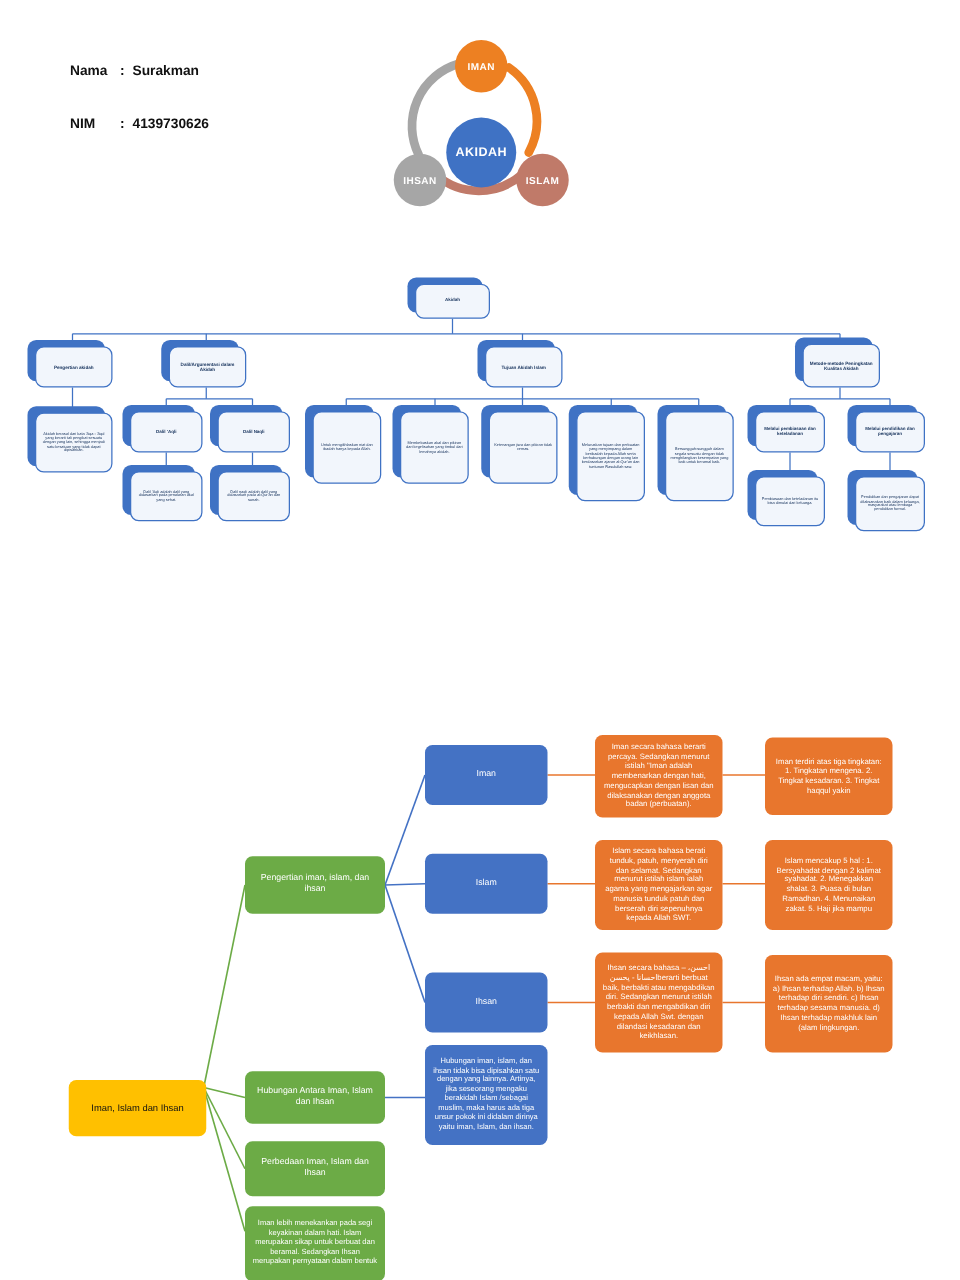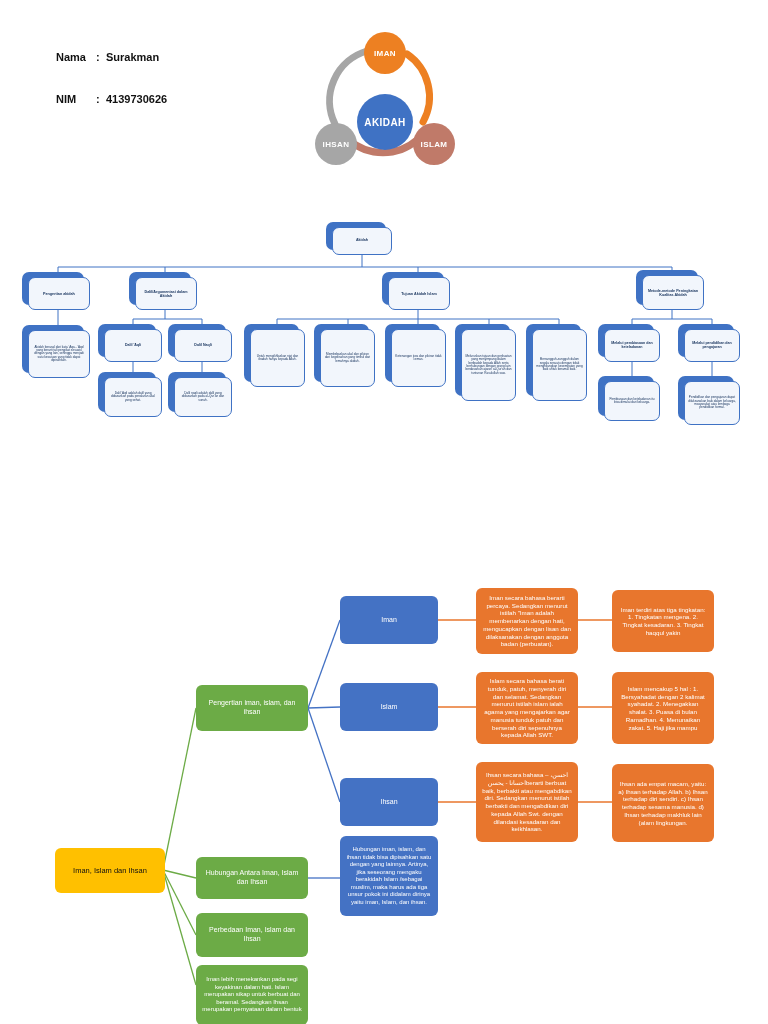--- a/index.html
+++ b/index.html
@@ -41,21 +41,21 @@
   .t-l2{font-size:3.7px;font-weight:bold;}
   .t-l3{font-size:3.6px;font-weight:bold;}
   .t-leaf{font-size:3.1px;}
 
   
   .mind{position:absolute;left:0;top:560px;width:768px;height:464px;}
   .mind-svg{position:absolute;left:0;top:0;}
   .mbox{position:absolute;box-sizing:border-box;border-radius:6px;
         display:flex;align-items:center;justify-content:center;text-align:center;
         padding:4px 6px;overflow:hidden;line-height:1.25;}
-  .m-yellow{background:#ffc000;color:#111;font-size:7.5px;}
+  .m-yellow{background:#ffc000;color:#111;font-size:7.5px;margin-top:16px;}
   .m-green{background:#6cab46;color:#ffffff;font-size:7px;}
   .m-blue{background:#4472c4;color:#ffffff;font-size:7px;}
   .m-blue-para{background:#4472c4;color:#ffffff;font-size:6px;}
   .m-orange{background:#e8762d;color:#ffffff;font-size:6.2px;}
   .m-green-para{background:#6cab46;color:#ffffff;font-size:6px;}
 </style>
 </head>
 <body>
 
 <div class="page">

